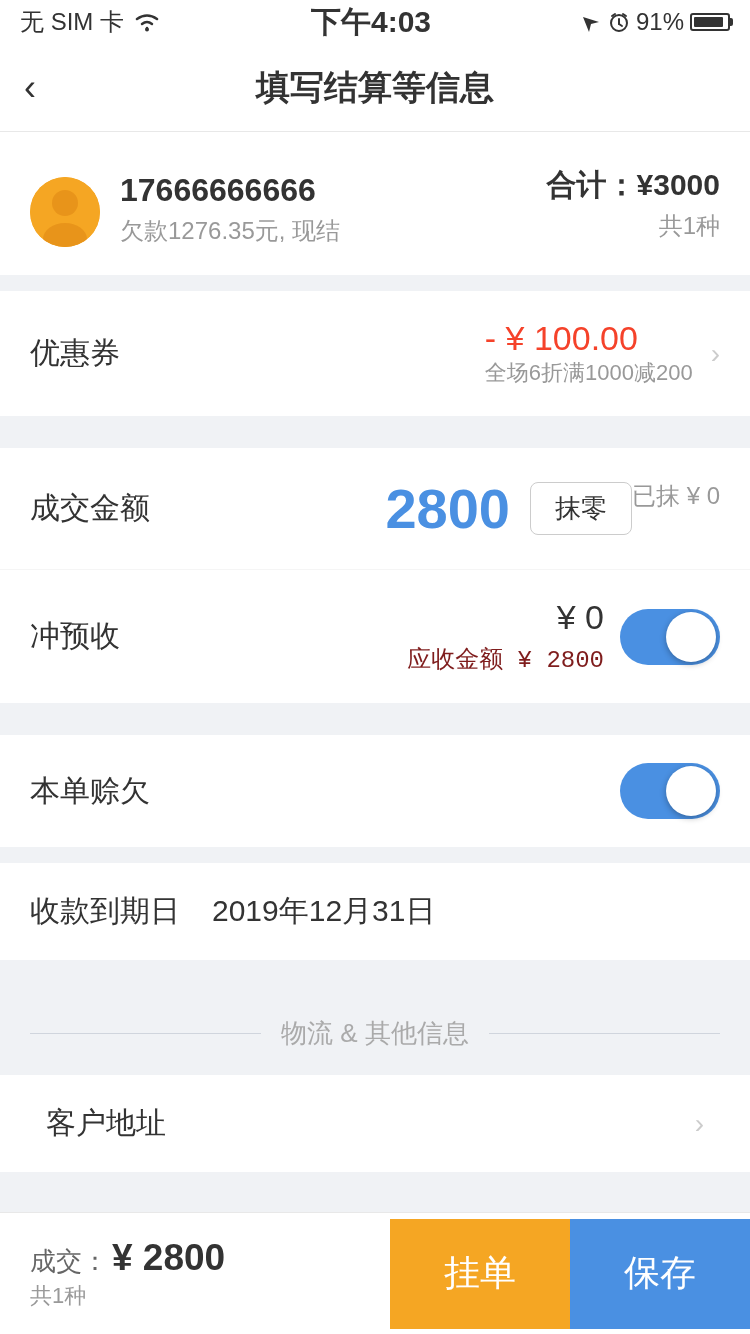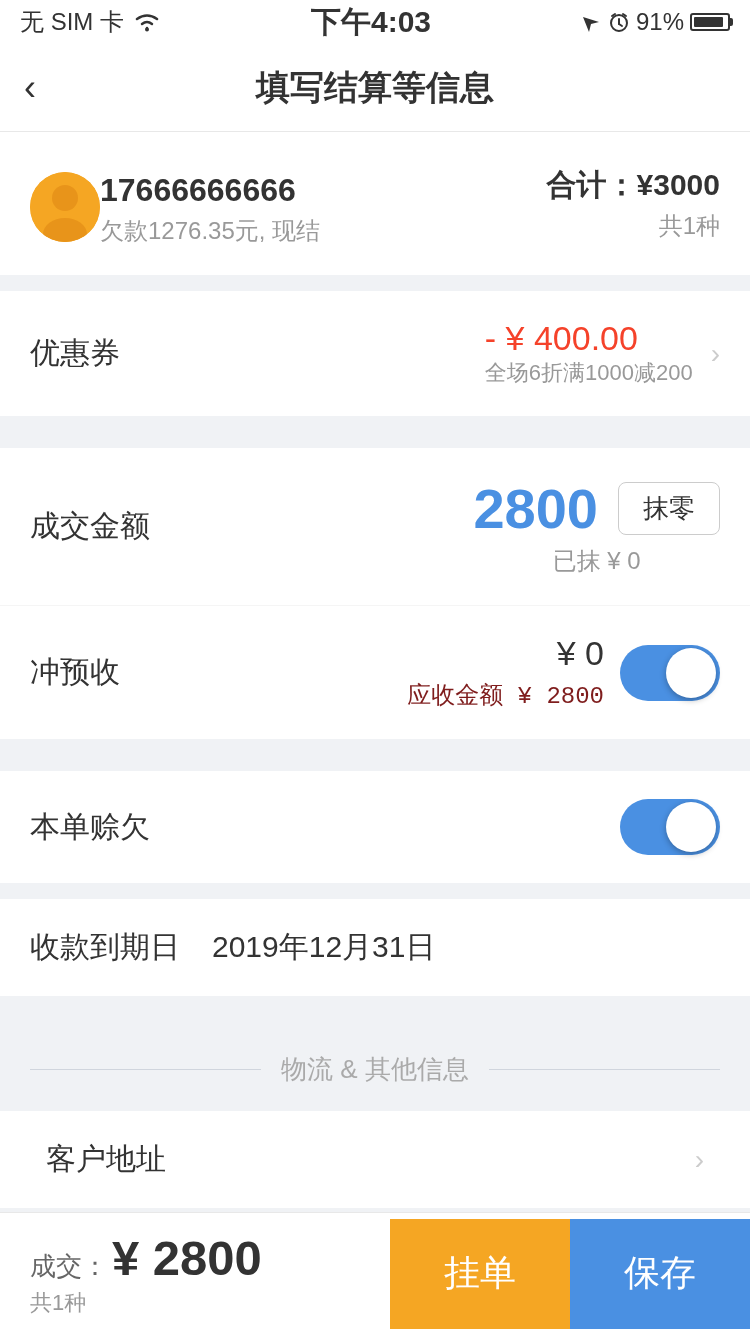--- a/index.html
+++ b/index.html
@@ -60,21 +60,22 @@
     .customer-card {
       background: #fff;
       padding: 28px 30px;
       display: flex;
       align-items: center;
       justify-content: space-between;
       margin-bottom: 16px;
     }
     .customer-left {
       display: flex;
-      align-items: flex-start;
+      align-items: flex-end;
+      gap: 20px;
       margin-top: 12px;
     }
     .avatar {
       width: 70px;
       height: 70px;
       border-radius: 50%;
       background: #f5a623;
       display: flex;
       align-items: center;
       justify-content: center;
@@ -208,21 +209,21 @@
       background: #fff;
       display: flex;
       align-items: center;
       border-top: 1px solid #e8e8e8;
     }
     .bottom-info {
       flex: 1;
       padding: 0 30px;
     }
     .bottom-deal { font-size: 26px; color: #666; }
-    .bottom-amount { font-size: 49px; font-weight: 600; color: #333; }
+    .bottom-amount { font-size: 37px; font-weight: 600; color: #333; }
     .bottom-count { font-size: 22px; color: #999; margin-top: 2px; }
     .bottom-btn-hang {
       width: 180px;
       height: 110px;
       background: #f5a623;
       display: flex;
       align-items: center;
       justify-content: center;
       font-size: 36px;
       color: #fff;
@@ -310,33 +311,33 @@
     <div class="customer-right">
       <div class="total-amount">合计：¥3000</div>
       <div class="total-count">共1种</div>
     </div>
   </div>
 
   <div class="coupon-row">
     <span class="coupon-label">优惠券</span>
     <div class="coupon-right">
       <div>
-        <div class="coupon-discount">- ¥ 400.00</div>
+        <div class="coupon-discount">- ¥ 100.00</div>
         <div class="coupon-desc">全场6折满1000减200</div>
       </div>
       <span class="chevron">›</span>
     </div>
   </div>
 
   <div class="section-gap"></div>
 
   <div class="form-section">
     <div class="form-row">
       <span class="form-label">成交金额</span>
-      <div style="display:flex;flex-direction:column;align-items:center;">
+      <div style="display:flex;flex-direction:row;align-items:flex-start;">
         <div class="form-value-area">
           <span class="amount-value">2800</span>
           <button class="round-btn">抹零</button>
         </div>
         <span class="amount-sub">已抹  ¥ 0</span>
       </div>
     </div>
 
     <div class="form-row">
       <span class="form-label">冲预收</span>

